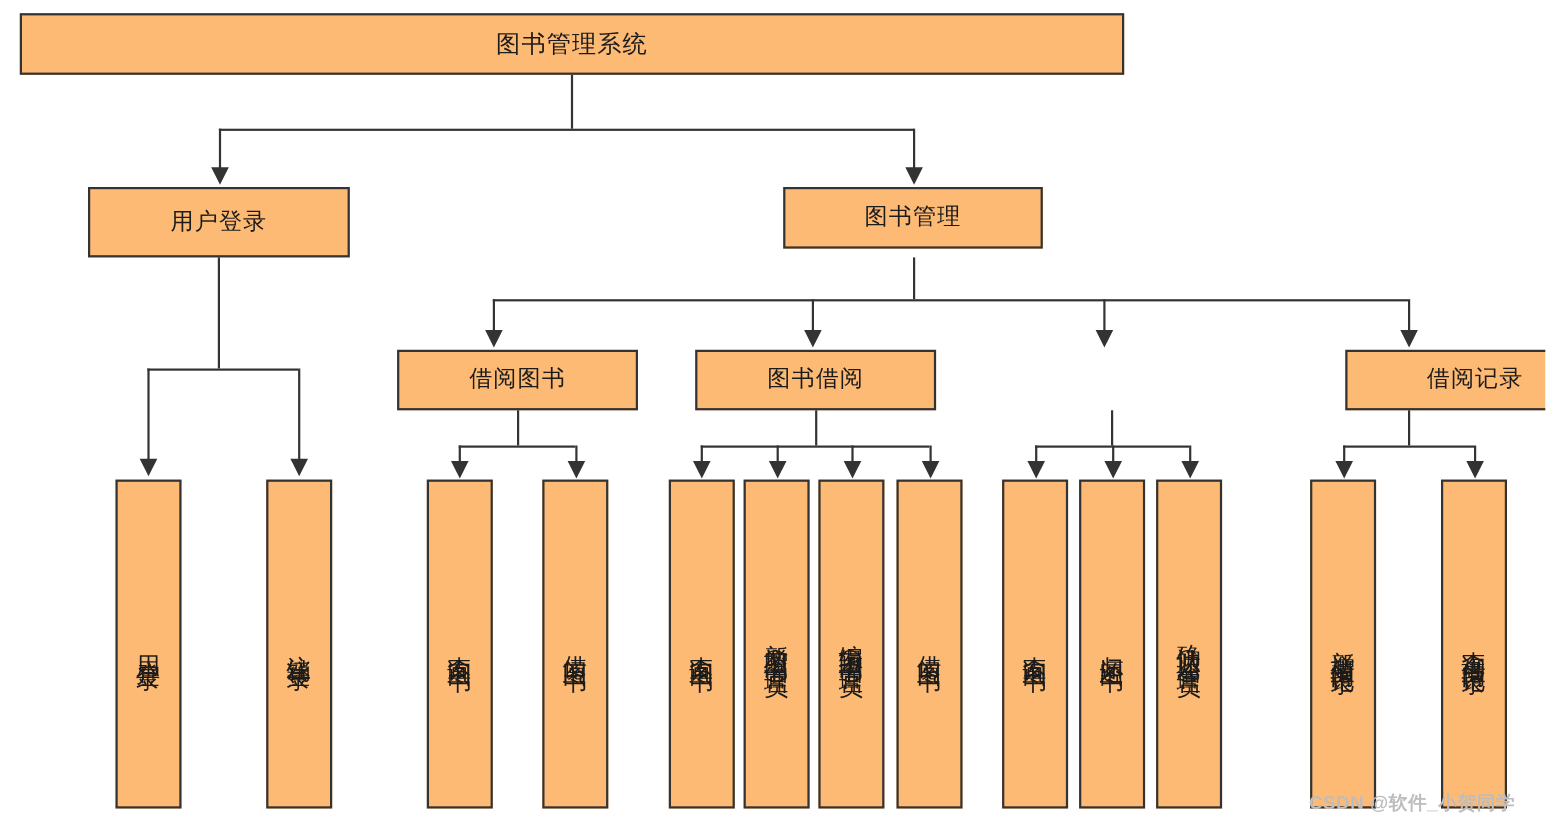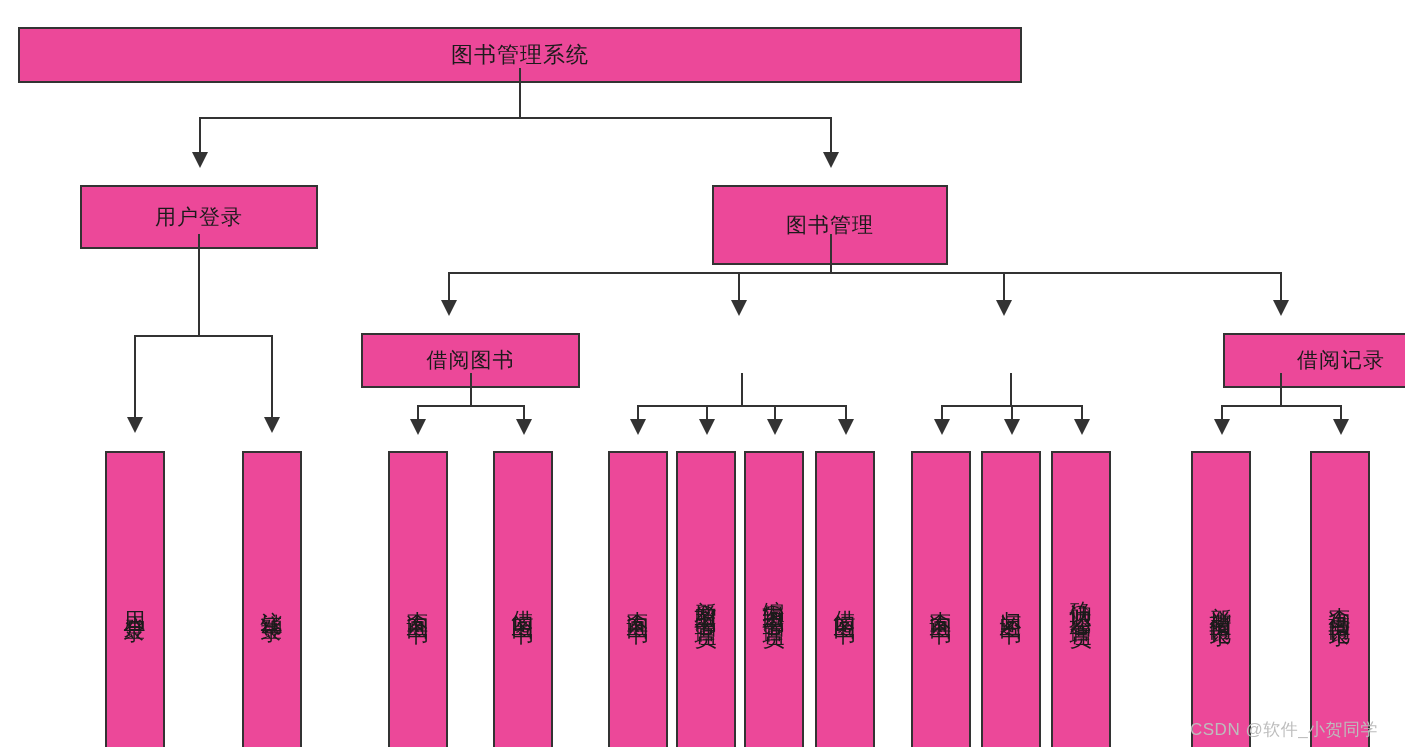--- a/index.html
+++ b/index.html
@@ -15,26 +15,25 @@
     width: 1405px;
     height: 747px;
     background: #ffffff;
     overflow: hidden;
   }
   
   .node {
     position: absolute;
     box-sizing: border-box;
     border: 2px solid #333333;
-    background: #ec4899;
+    background: #fdba74;
     display: flex;
     align-items: center;
     justify-content: center;
     color: #1b1b1b;
-    margin-top: 15px;
   }
   .node .label {
     display: block;
     text-align: center;
     line-height: 1.25;
   }
   
   .node.horiz .label {
     font-size: 21px;
     letter-spacing: 1px;
@@ -75,20 +74,21 @@
     border-right: 8px solid transparent;
     border-top: 16px solid #333333;
   }
   
   .watermark {
     position: absolute;
     color: #bdbdbd;
     font-size: 17px;
     white-space: nowrap;
     letter-spacing: 0.5px;
+    font-weight: bold;
   }
 </style>
 </head>
 <body>
 
 <div id="canvas">
 
   <div class="node root horiz" style="left:18px; top:12px; width:1004px; height:56px;">
     <span class="label">图书管理系统</span>
   </div>
@@ -96,21 +96,21 @@
   <div class="vline" style="left:519px; top:68px; height:49px;"></div>
   <div class="hline" style="left:199px; top:117px; width:632px;"></div>
   <div class="vline" style="left:199px; top:117px; height:37px;"></div>
   <div class="arrow" style="left:192px; top:152px;"></div>
   <div class="vline" style="left:830px; top:117px; height:37px;"></div>
   <div class="arrow" style="left:823px; top:152px;"></div>
 
   <div class="node horiz" style="left:80px; top:170px; width:238px; height:64px;">
     <span class="label">用户登录</span>
   </div>
-  <div class="node horiz" style="left:712px; top:170px; width:236px; height:80px;">
+  <div class="node horiz" style="left:712px; top:170px; width:236px; height:56px;">
     <span class="label">图书管理</span>
   </div>
 
   <div class="vline" style="left:198px; top:234px; height:101px;"></div>
   <div class="hline" style="left:134px; top:335px; width:137px;"></div>
   <div class="vline" style="left:134px; top:335px; height:84px;"></div>
   <div class="arrow" style="left:127px; top:417px;"></div>
   <div class="vline" style="left:271px; top:335px; height:84px;"></div>
   <div class="arrow" style="left:264px; top:417px;"></div>
 
@@ -121,20 +121,23 @@
   <div class="vline" style="left:738px; top:272px; height:30px;"></div>
   <div class="arrow" style="left:731px; top:300px;"></div>
   <div class="vline" style="left:1003px; top:272px; height:30px;"></div>
   <div class="arrow" style="left:996px; top:300px;"></div>
   <div class="vline" style="left:1280px; top:272px; height:30px;"></div>
   <div class="arrow" style="left:1273px; top:300px;"></div>
 
   <div class="node horiz" style="left:361px; top:318px; width:219px; height:55px;">
     <span class="label">借阅图书</span>
   </div>
+  <div class="node horiz" style="left:632px; top:318px; width:219px; height:55px;">
+    <span class="label">图书借阅</span>
+  </div>
   <div class="node horiz" style="left:1223px; top:318px; width:220px; height:55px;padding-left:16px;">
     <span class="label">借阅记录</span>
   </div>
 
   <div class="vline" style="left:470px; top:373px; height:32px;"></div>
   <div class="hline" style="left:417px; top:405px; width:106px;"></div>
   <div class="vline" style="left:417px; top:405px; height:16px;"></div>
   <div class="arrow" style="left:410px; top:419px;"></div>
   <div class="vline" style="left:523px; top:405px; height:16px;"></div>
   <div class="arrow" style="left:516px; top:419px;"></div>

